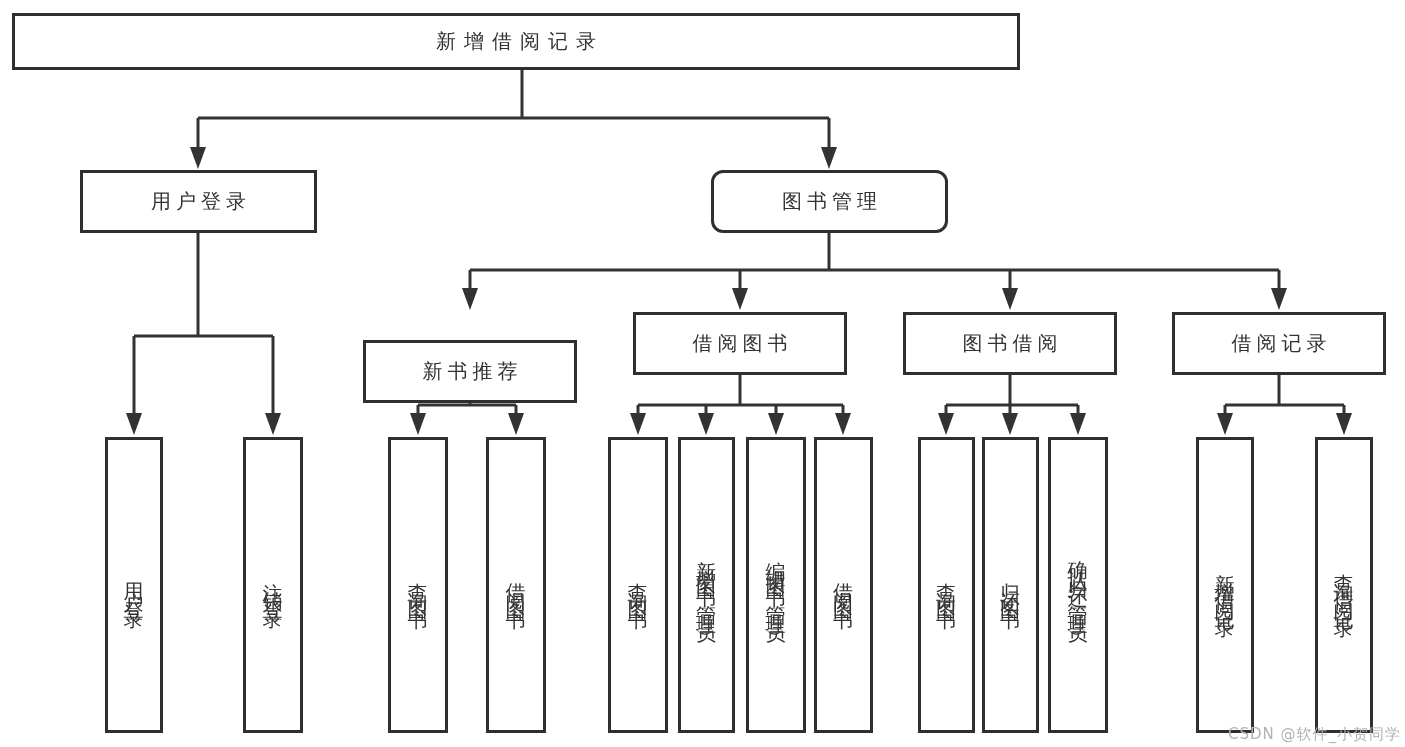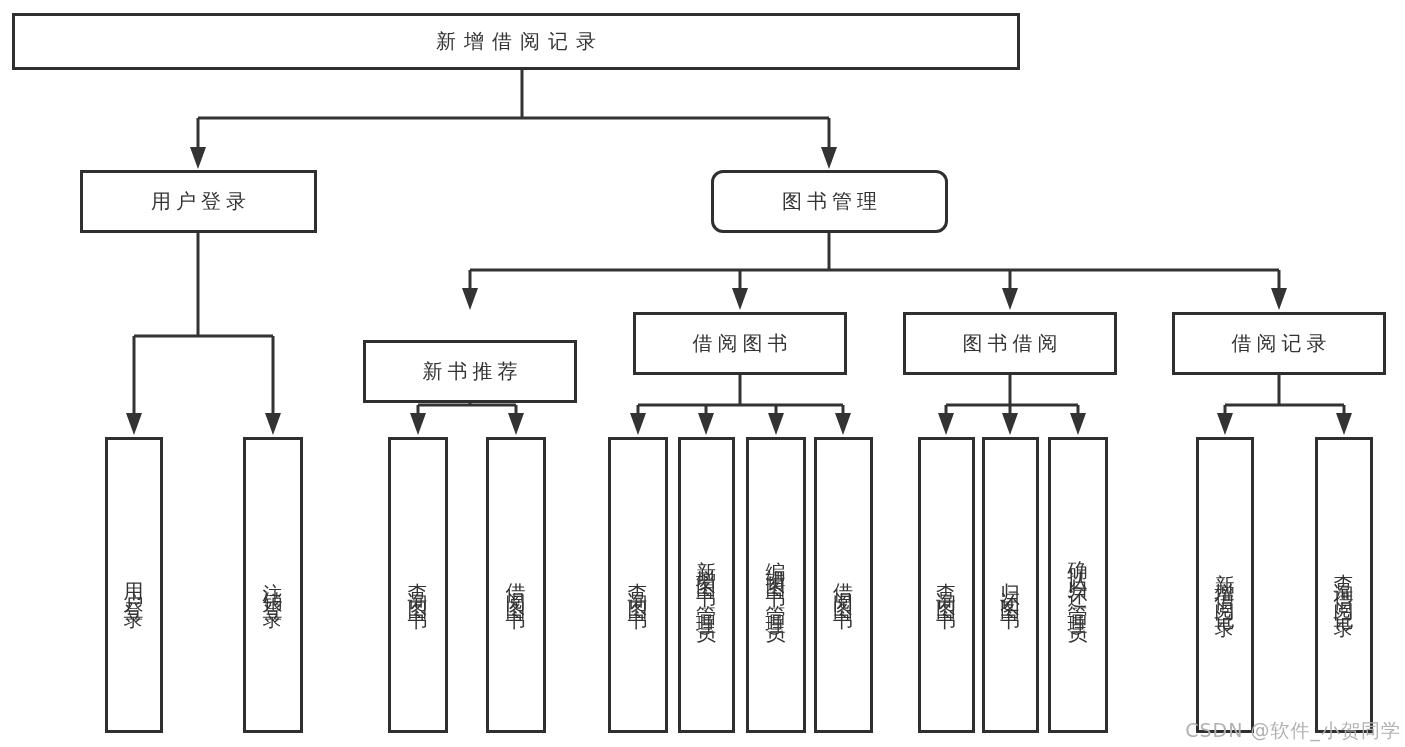--- a/index.html
+++ b/index.html
@@ -47,21 +47,21 @@
     writing-mode:vertical-rl;
     text-orientation:mixed;
     font-size:20px;
     letter-spacing:9px;
     color:var(--text);
     line-height:1;
   }
   .watermark{
     position:absolute;
     right:4px;bottom:3px;
-    font-size:19px;
+    font-size:15px;
     color:var(--watermark);
     letter-spacing:1px;
     z-index:10;
   }
 </style>
 </head>
 <body>
 
 <div class="canvas">
 

